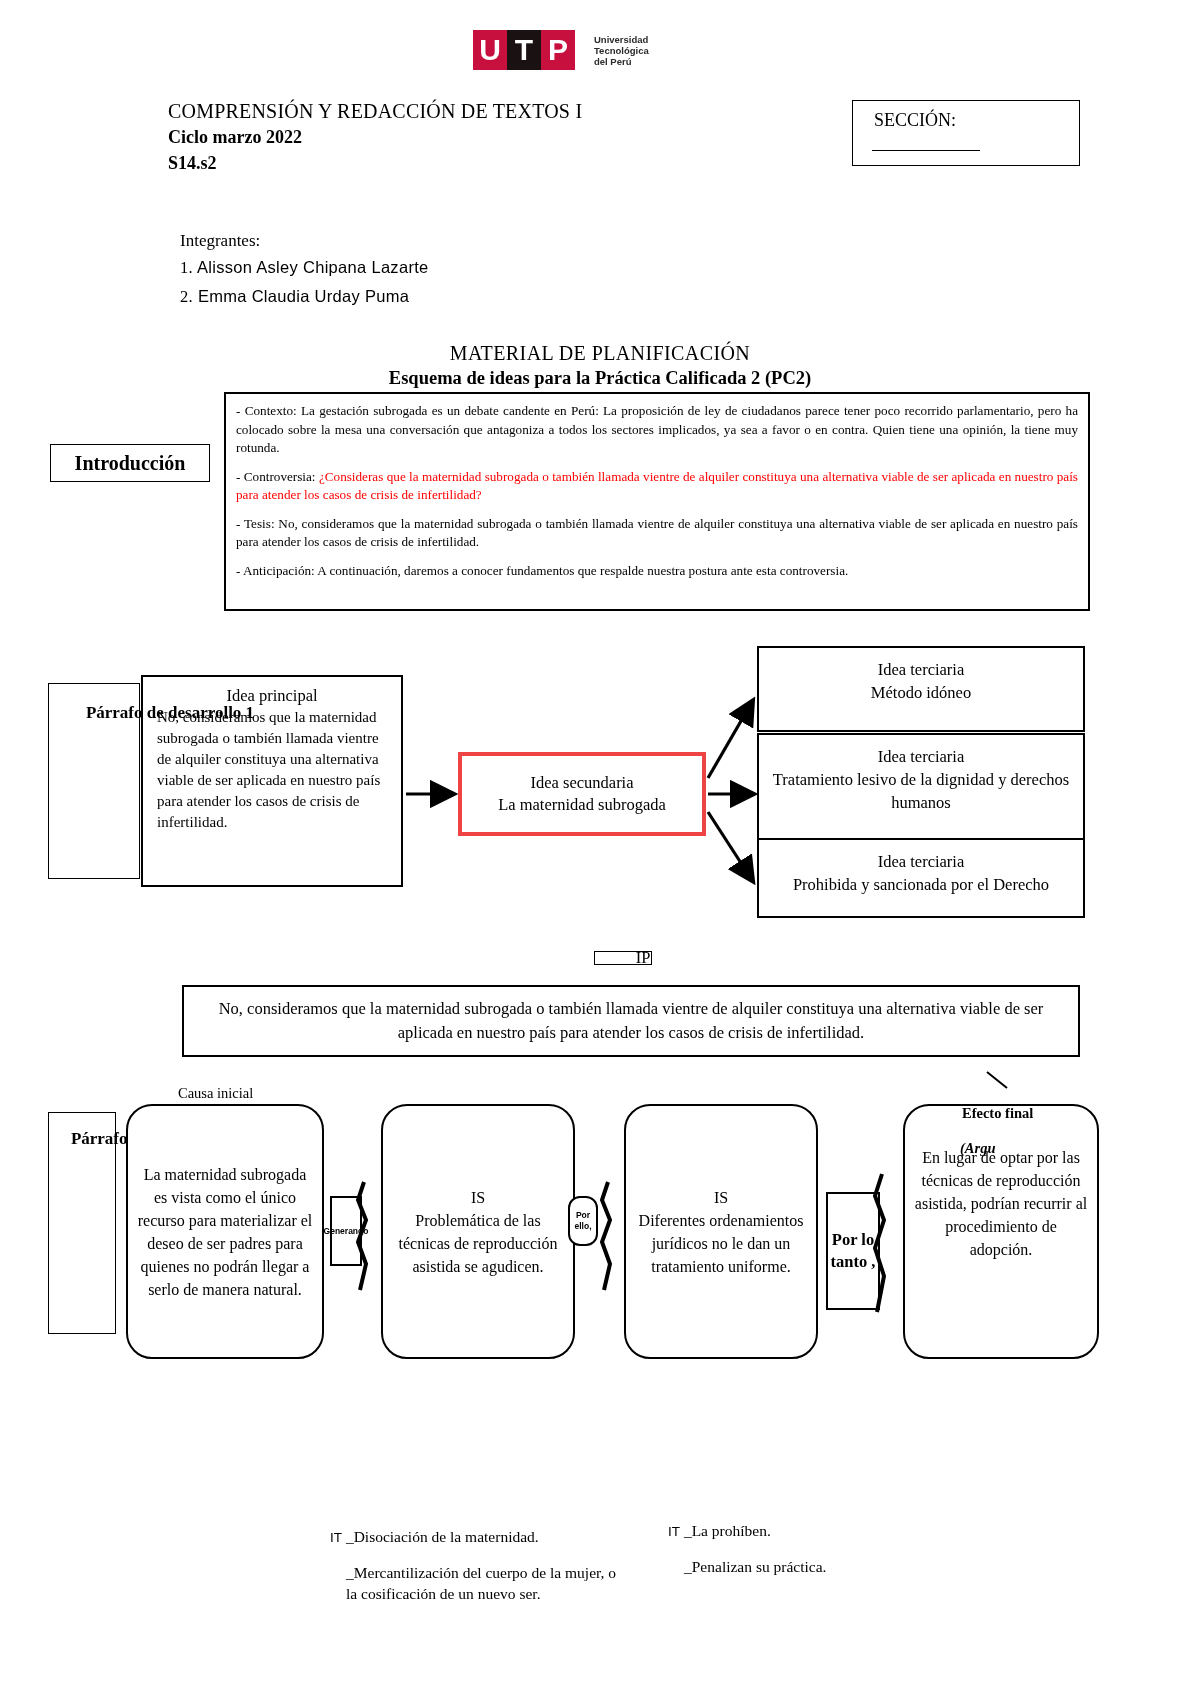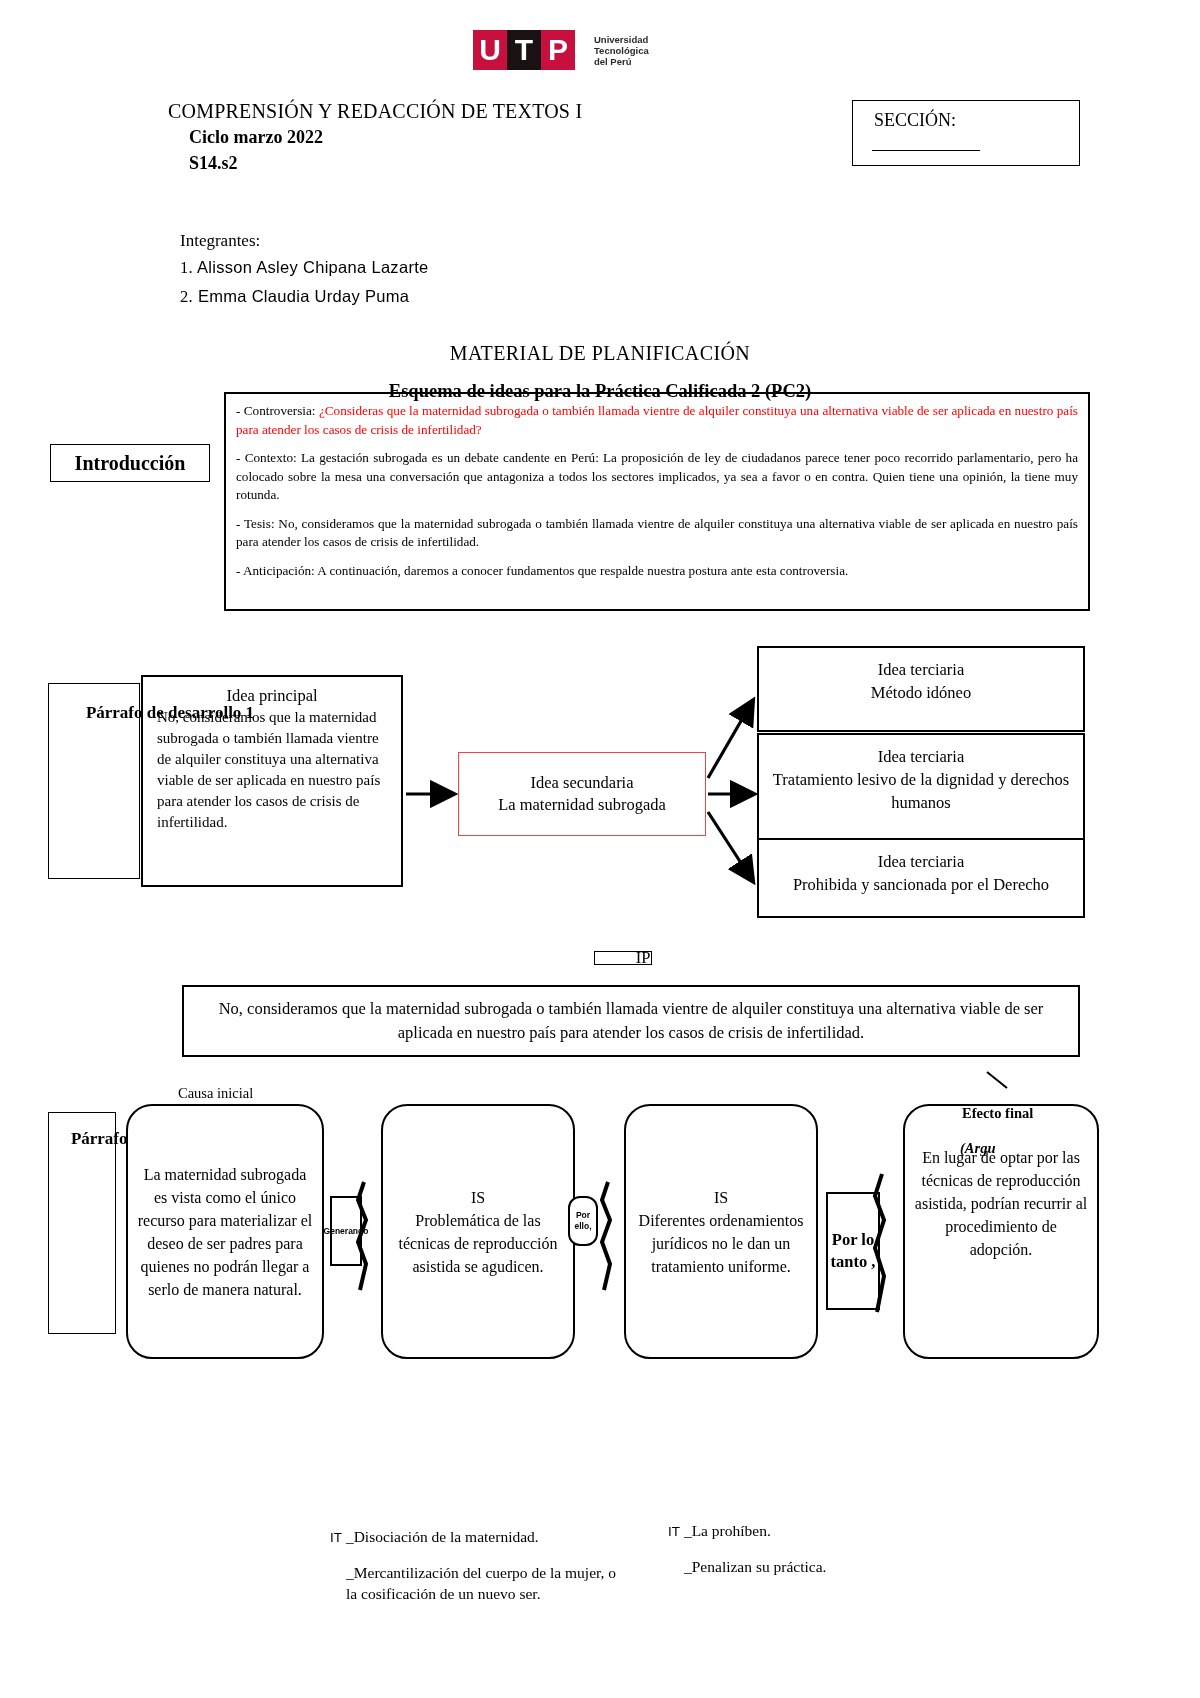--- a/index.html
+++ b/index.html
@@ -42,21 +42,21 @@
     font-weight: 600;
   }
 
   
   #course-header {
     left: 168px; top: 98px; width: 620px;
     font-size: 19.5px;
     line-height: 26px;
   }
   #course-header .l1 { font-variant: small-caps; font-size: 20px; letter-spacing: .2px;}
-  #course-header .l2, #course-header .l3 { font-weight: bold; font-size: 18px; margin-left: 21px; }
+  #course-header .l2, #course-header .l3 { font-weight: bold; font-size: 18px; }
 
   #seccion-box {
     left: 852px; top: 100px; width: 228px; height: 66px;
     border: 1.4px solid #000;
     box-sizing: border-box;
   }
   #seccion-label {
     left: 874px; top: 110px;
     font-size: 18px;
   }
@@ -81,21 +81,20 @@
     left: 0; top: 342px; width: 1200px;
     text-align: center;
     font-size: 20px;
     letter-spacing: .4px;
   }
   #esq-title {
     left: 0; top: 368px; width: 1200px;
     text-align: center;
     font-weight: bold;
     font-size: 18.5px;
-    margin-top: 13px;
   }
 
   
   #intro-box {
     left: 224px; top: 392px; width: 866px; height: 219px;
     border: 2px solid #000;
     box-sizing: border-box;
     padding: 8px 10px 0 10px;
   }
   #intro-box p {
@@ -127,21 +126,21 @@
   #idea-principal {
     left: 141px; top: 675px; width: 262px; height: 212px;
     border: 2px solid #000; box-sizing: border-box;
     padding: 8px 14px;
   }
   #idea-principal .ttl { text-align: center; font-size: 16.5px; line-height: 22px; }
   #idea-principal .body { font-size: 15px; line-height: 21px; }
 
   #idea-secundaria {
     left: 458px; top: 752px; width: 248px; height: 84px;
-    border: 1px solid #ef4444; box-sizing: border-box;
+    border: 4px solid #ef4444; box-sizing: border-box;
     display: flex; align-items: center; justify-content: center;
     text-align: center; font-size: 16.5px; line-height: 22px;
   }
 
   .terciaria {
     left: 757px; width: 328px;
     border: 2px solid #000; box-sizing: border-box;
     display: flex; align-items: flex-start; justify-content: center;
     text-align: center; font-size: 16.5px; line-height: 23px;
     padding-top: 10px;
@@ -265,24 +264,24 @@
     <div class="name">
       <span class="num">2.</span>
       <span>Emma Claudia Urday Puma</span>
     </div>
   </div>
 
   <div class="abs" id="mat-title">MATERIAL DE PLANIFICACIÓN</div>
   <div class="abs" id="esq-title">Esquema de ideas para la Práctica Calificada 2 (PC2)</div>
 
   <div class="abs" id="intro-box">
+    <p>- Contexto: La gestación subrogada es un debate candente en Perú: La proposición de ley de ciudadanos parece tener poco recorrido parlamentario, pero ha colocado sobre la mesa una conversación que antagoniza a todos los sectores implicados, ya sea a favor o en contra. Quien tiene una opinión, la tiene muy rotunda.</p>
     <p>
       <span>- Controversia: </span><span class="red">¿Consideras que la maternidad subrogada o también llamada vientre de alquiler constituya una alternativa viable de ser aplicada en nuestro país para atender los casos de crisis de infertilidad?</span>
     </p>
-    <p>- Contexto: La gestación subrogada es un debate candente en Perú: La proposición de ley de ciudadanos parece tener poco recorrido parlamentario, pero ha colocado sobre la mesa una conversación que antagoniza a todos los sectores implicados, ya sea a favor o en contra. Quien tiene una opinión, la tiene muy rotunda.</p>
     <p>- Tesis: No, consideramos que la maternidad subrogada o también llamada vientre de alquiler constituya una alternativa viable de ser aplicada en nuestro país para atender los casos de crisis de infertilidad.</p>
     <p>- Anticipación: A continuación, daremos a conocer fundamentos que respalde nuestra postura ante esta controversia.</p>
   </div>
   <div class="abs" id="intro-tag">Introducción</div>
 
   <div class="abs" id="pd1-tag-box"></div>
   <div class="abs" id="pd1-tag-label">Párrafo de desarrollo 1</div>
 
   <div class="abs" id="idea-principal">
     <div class="ttl">Idea principal</div>

